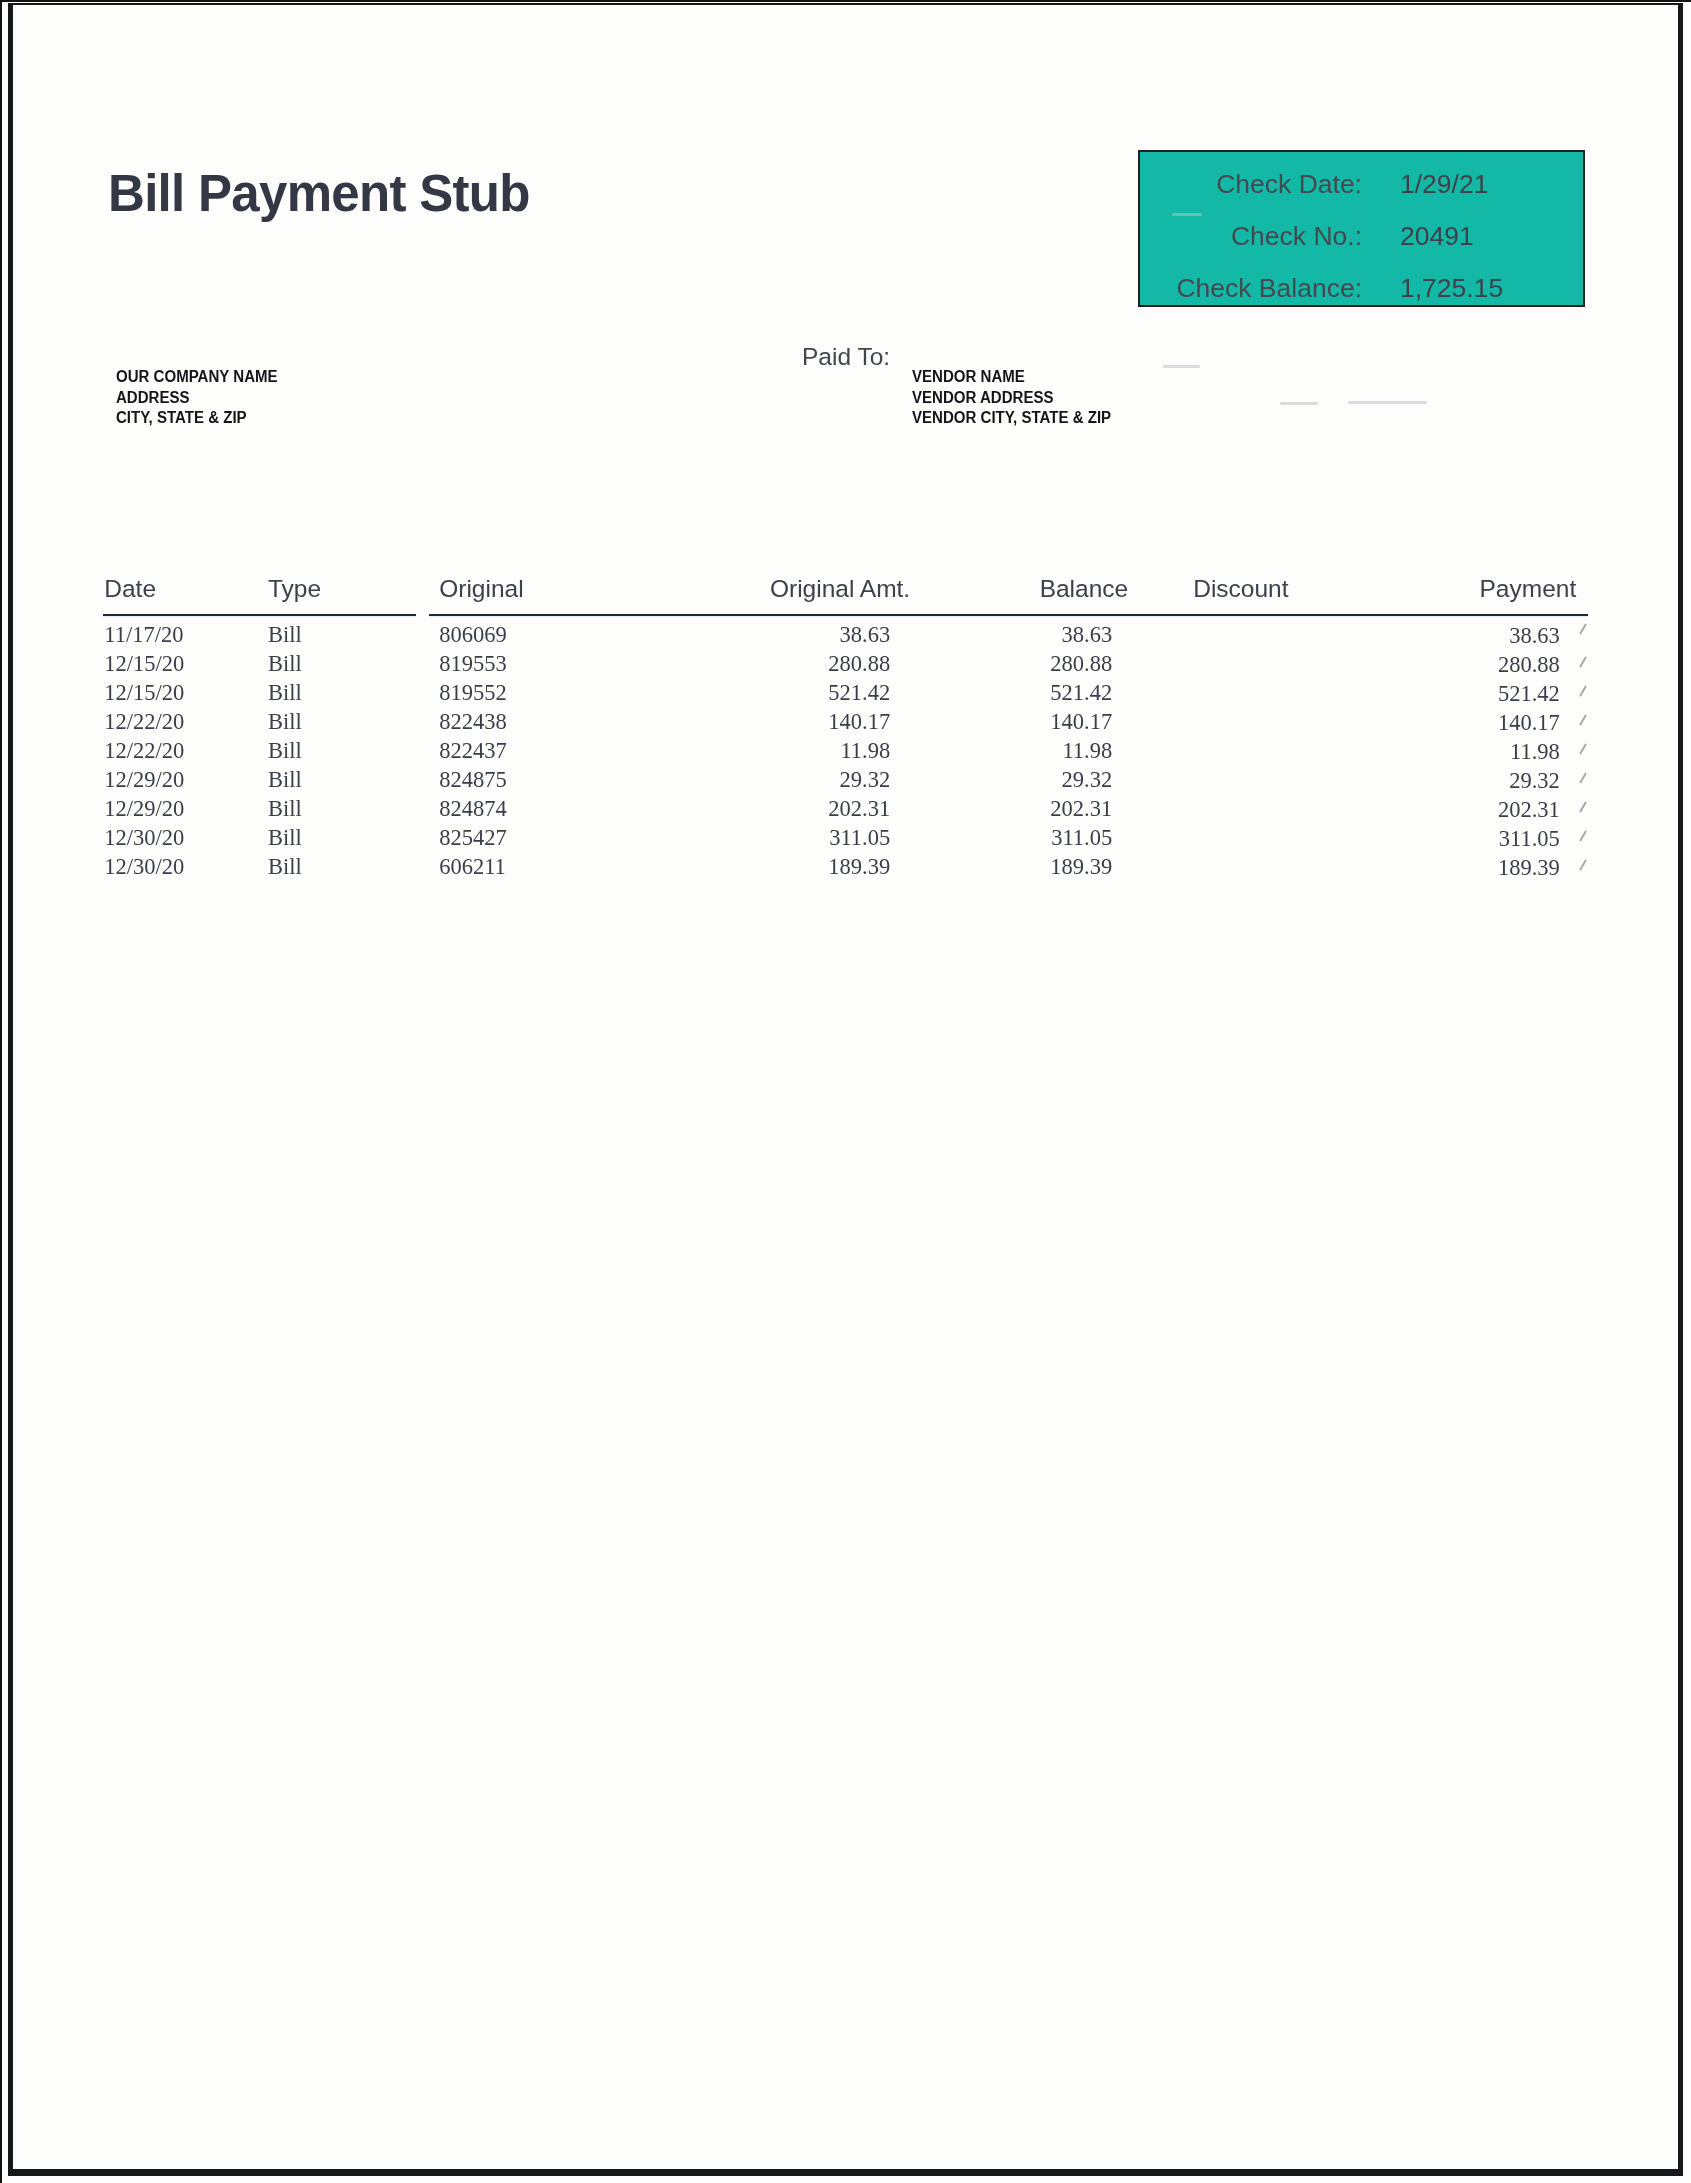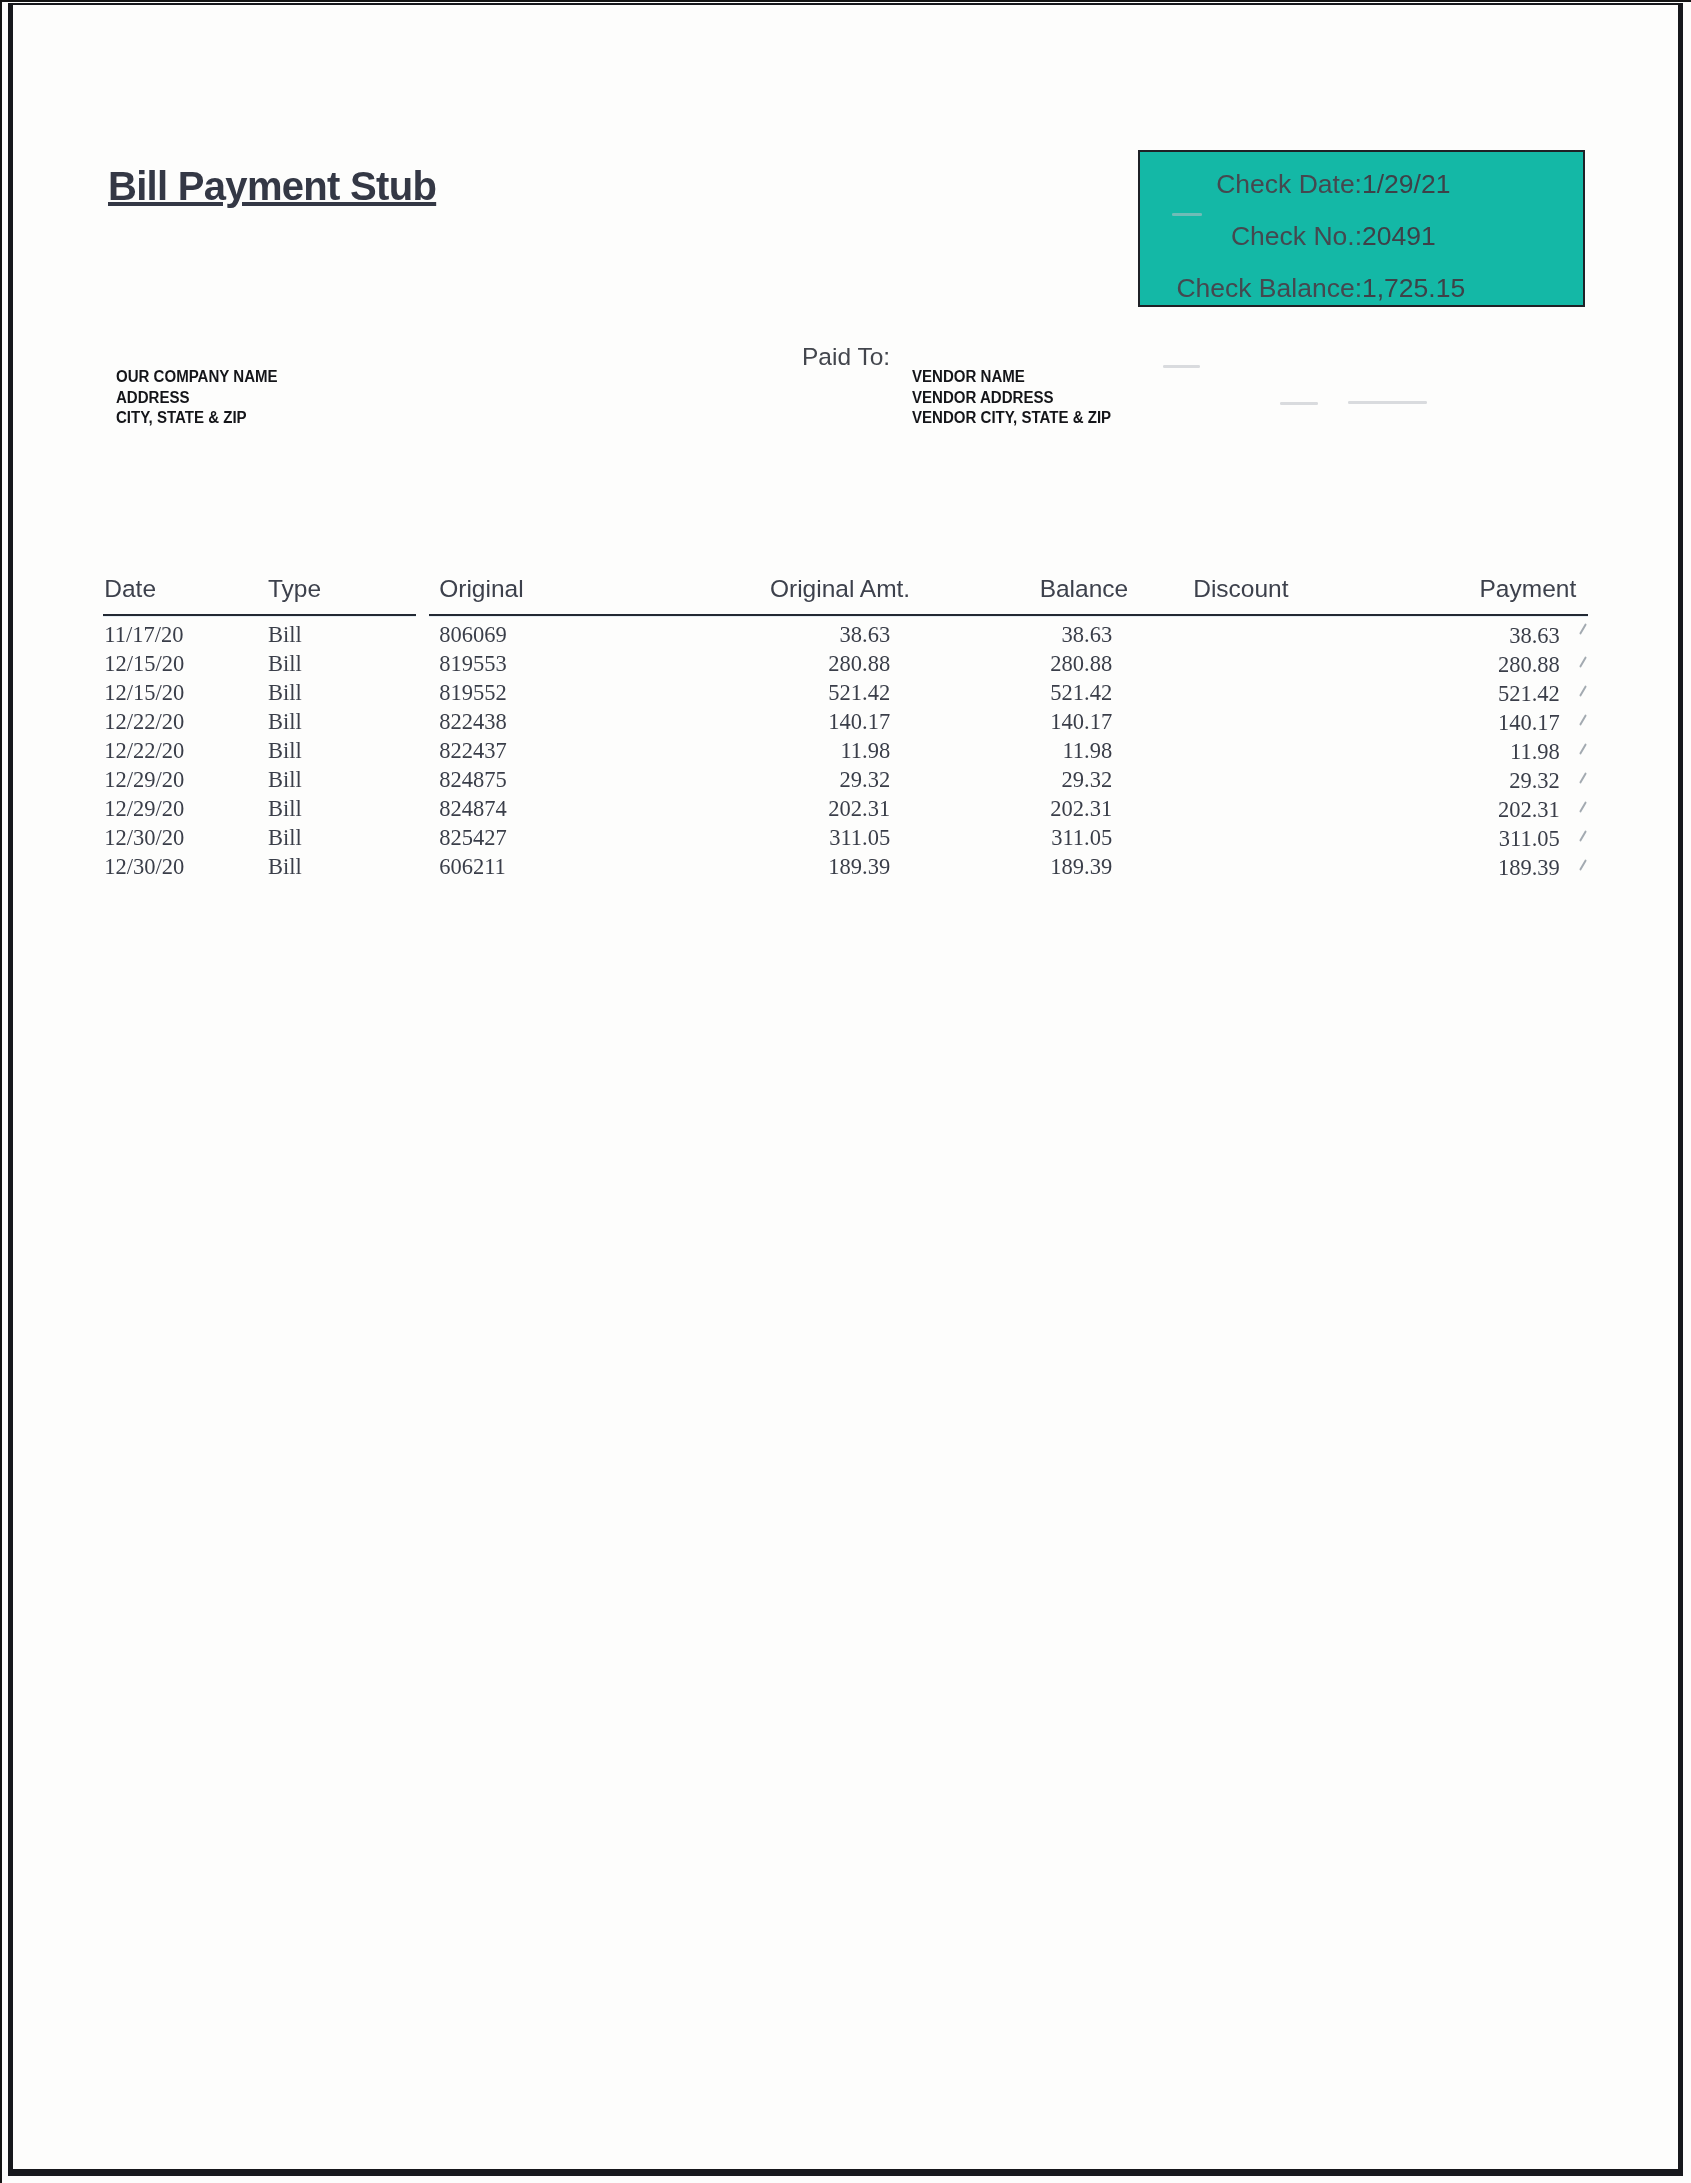--- a/index.html
+++ b/index.html
@@ -19,33 +19,33 @@
     position:absolute; left:8px; top:2.6px; width:1675px; height:2173px;
     box-sizing:border-box;
     border-style:solid; border-color:#17181c;
     border-width:2.6px 5.3px 7.3px 5.3px;
     background:transparent;
   }
 
   
   .doc-title {
     position:absolute; left:108px; top:164px;
-    font-size:40px; font-weight:bold; letter-spacing:-0.7px;
-    color:#343845; white-space:nowrap;text-decoration:underline;
+    font-size:51px; font-weight:bold; letter-spacing:-0.7px;
+    color:#343845; white-space:nowrap;
   }
 
   
   .check-box {
     position:absolute; left:1138px; top:150px; width:447px; height:157px;
     box-sizing:border-box; border:2.6px solid #1f2126; background:#14b8a6;
   }
   .check-row { display:flex; align-items:center; height:52px; }
   .check-row:first-child { margin-top:6.6px; }
   .check-label { width:222px; text-align:right; font-size:26.5px; color:#45484f; white-space:nowrap; }
-  .check-value { font-size:26.5px; color:#3e4148; white-space:nowrap; }
+  .check-value { margin-left:38px; font-size:26.5px; color:#3e4148; white-space:nowrap; }
 
   
   .paid-to { position:absolute; left:802px; top:343px; font-size:24.5px; color:#43464d;text-align:center; }
   .addr-block {
     position:absolute; top:367px;
     font-size:16px; font-weight:bold; line-height:20.5px;
     color:#141519; letter-spacing:0px;
     transform:scaleX(0.94); transform-origin:left top;
     white-space:nowrap;
   }

